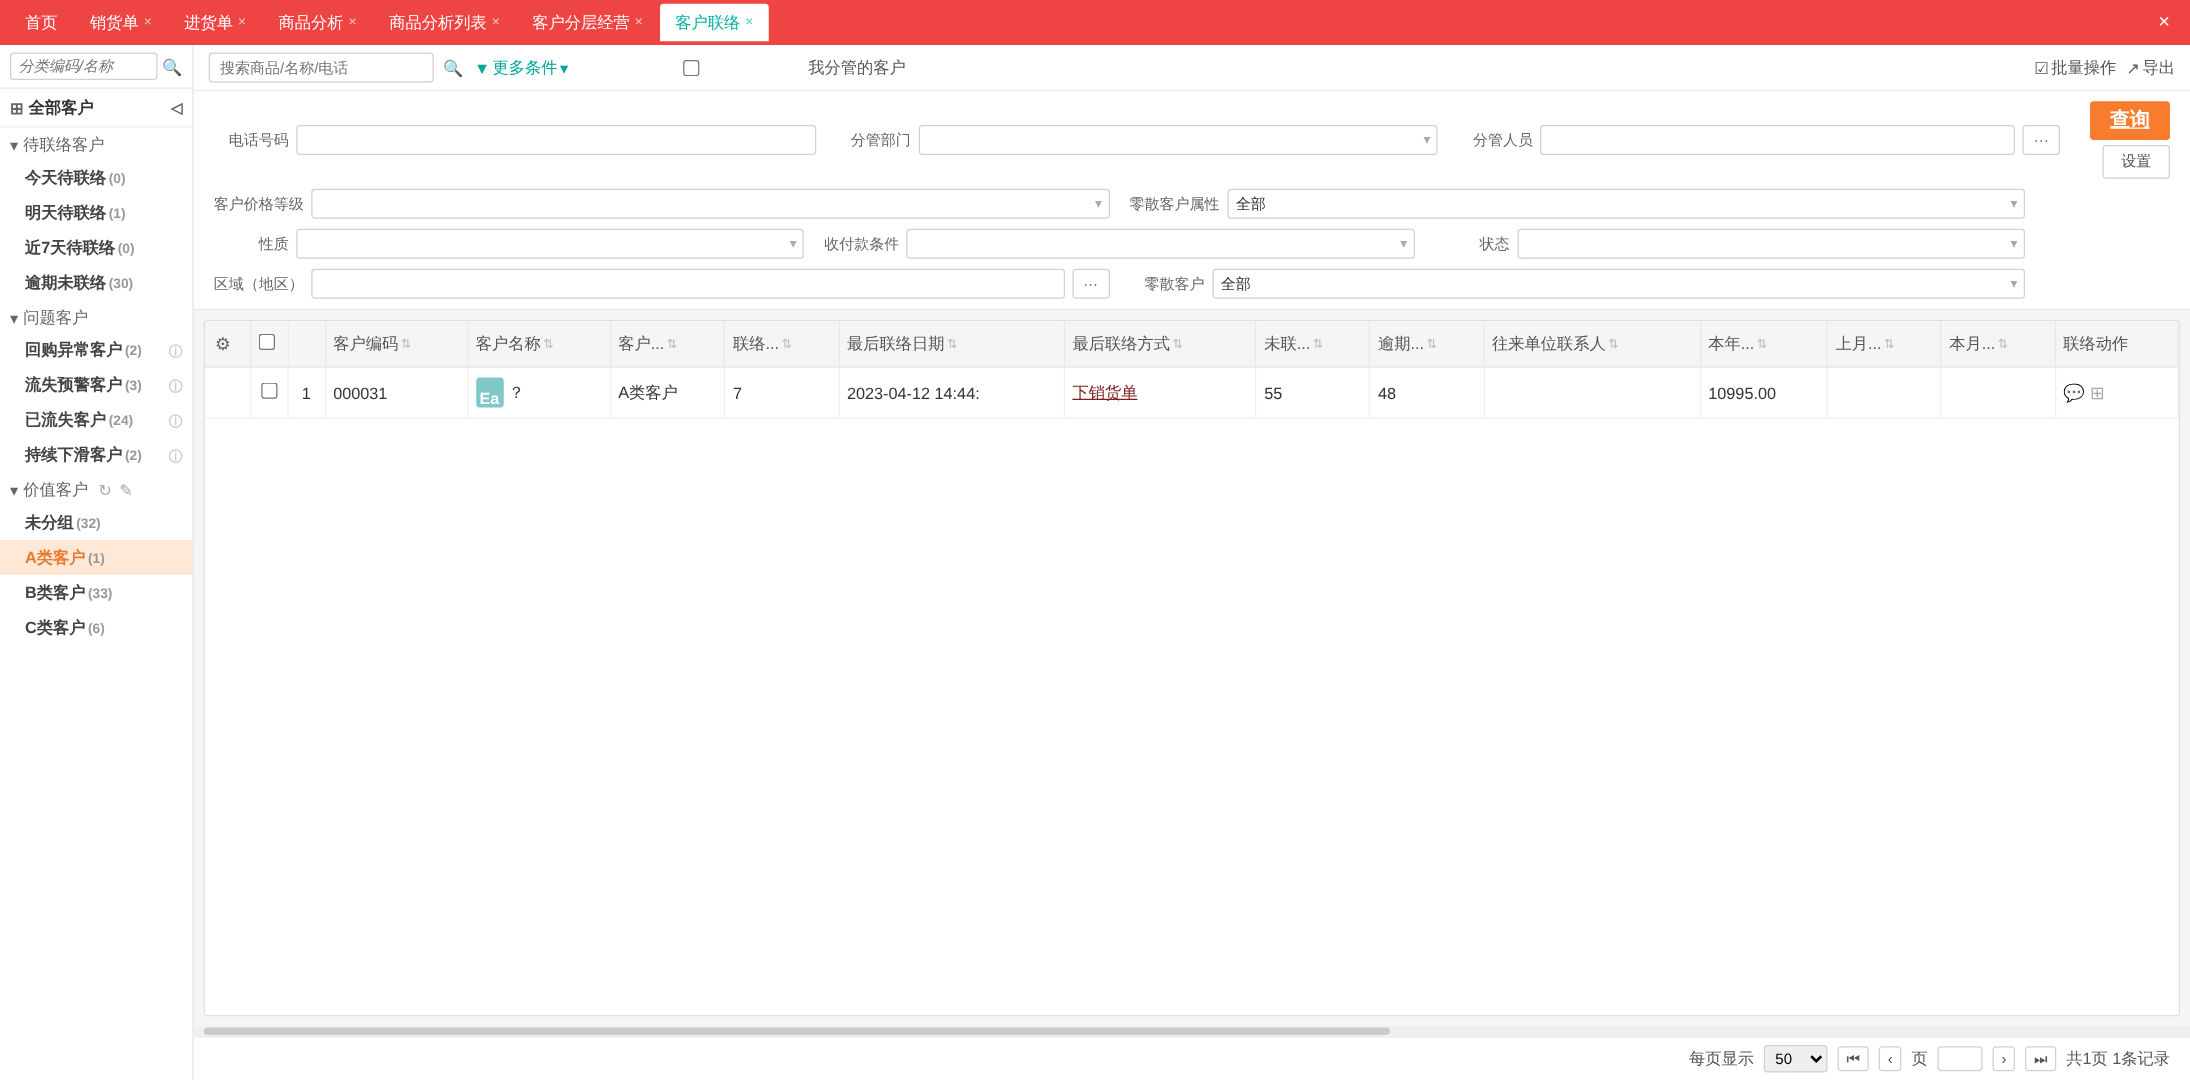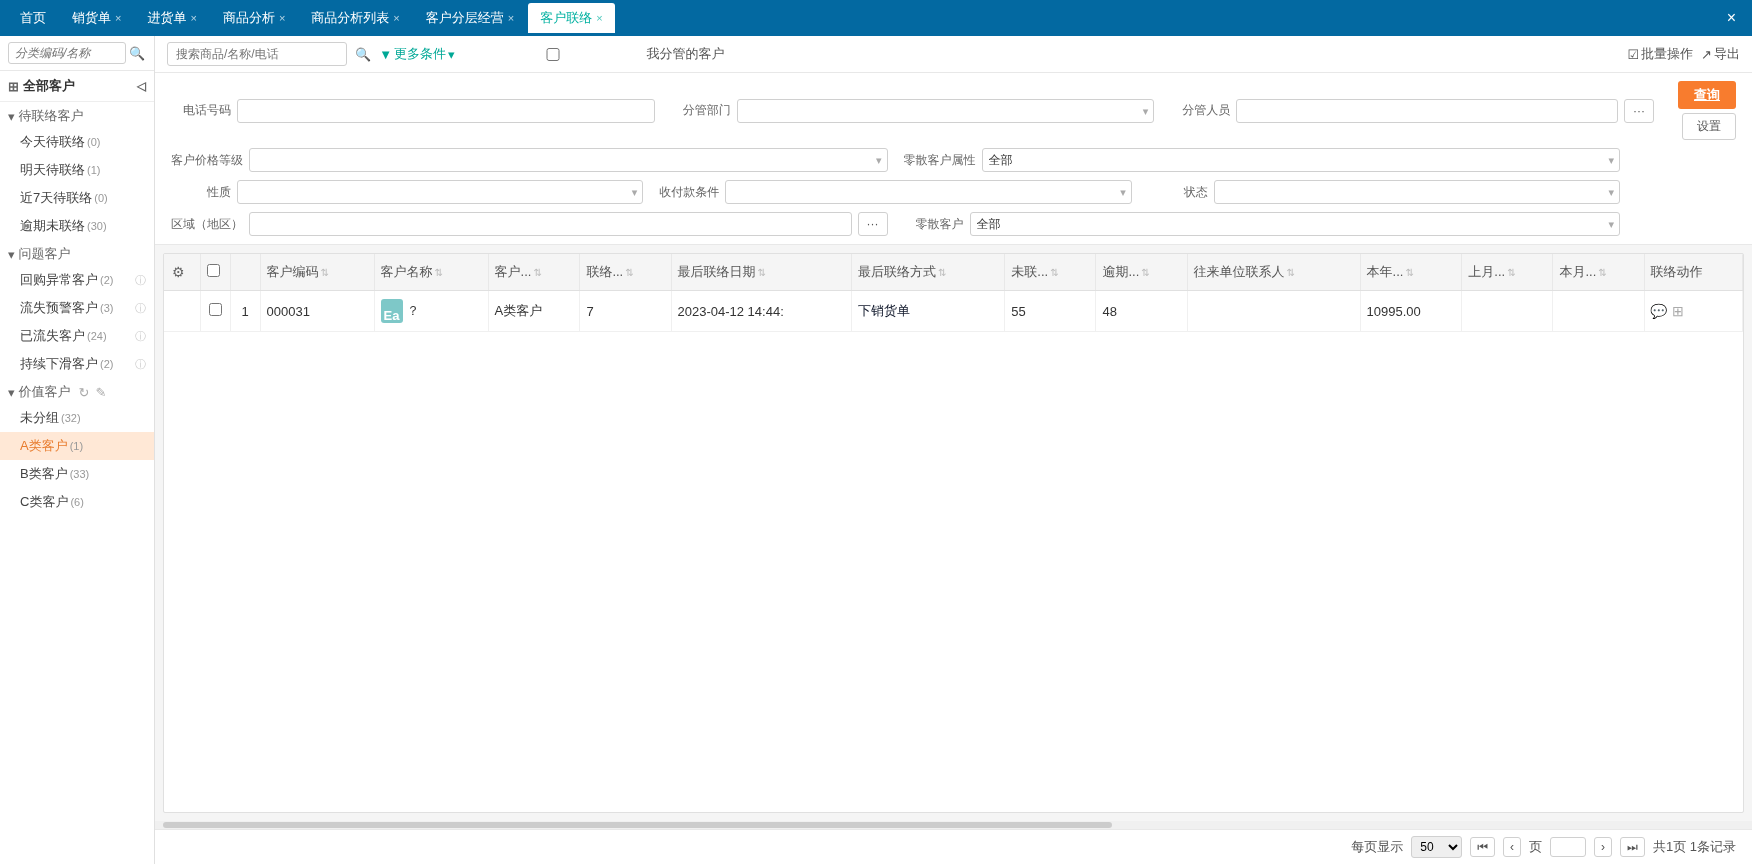--- a/index.html
+++ b/index.html
@@ -1,20 +1,20 @@
 <!DOCTYPE html>
 <html><head>
   <meta charset="utf-8">
   <style>
     * { box-sizing: border-box; margin: 0; padding: 0; font-family: 'Microsoft YaHei', Arial, sans-serif; font-size: 13px; }
     body { background: #f0f0f0; width: 1752px; min-height: 864px; overflow: hidden; }
 
     
     .top-nav {
-      background: #0369a1;
+      background: #ef4444;
       height: 36px;
       display: flex;
       align-items: center;
       padding: 0 8px;
       gap: 2px;
     }
     .nav-tab {
       color: #fff;
       padding: 4px 12px;
       cursor: pointer;
@@ -94,22 +94,23 @@
 
     .sidebar-item {
       padding: 5px 8px 5px 20px;
       color: #444;
       font-size: 12px;
       cursor: pointer;
       white-space: nowrap;
       overflow: hidden;
       text-overflow: ellipsis;
       display: flex;
-      align-items: center;
+      align-items: flex-end;
       justify-content: space-between;
+      font-weight: bold;
     }
     .sidebar-item.active { background: #ffe8d6; color: #e87c2e; }
     .sidebar-item .item-badge { color: #999; font-size: 11px; margin-left: 2px; }
     .sidebar-item .info-icon { color: #ccc; font-size: 11px; }
 
     
     .content-area {
       flex: 1;
       display: flex;
       flex-direction: column;
@@ -241,21 +242,21 @@
       font-size: 12px;
       color: #555;
     }
     .btn-query {
       background: #f87c2e;
       color: #fff;
       border: none;
       border-radius: 3px;
       padding: 5px 16px;
       cursor: pointer;
-      font-size: 13px;
+      font-size: 16px;
       font-weight: bold;
       text-decoration: underline;
     }
     .btn-setting {
       background: #fff;
       color: #555;
       border: 1px solid #d0d0d0;
       border-radius: 3px;
       padding: 4px 14px;
       cursor: pointer;
@@ -305,21 +306,21 @@
     thead th .sort-icon { color: #bbb; font-size: 10px; }
     tbody tr {
       border-bottom: 1px solid #f0f0f0;
     }
     tbody td {
       padding: 8px 6px;
       color: #333;
       border-right: 1px solid #f0f0f0;
       white-space: nowrap;
     }
-    .td-link { color: #0f172a; cursor: pointer; }
+    .td-link { color: #7f1d1d; cursor: pointer; text-decoration: underline; }
     .td-center { text-align: center; }
 
     
     .gear-btn {
       background: none;
       border: none;
       cursor: pointer;
       color: #666;
       font-size: 14px;
       padding: 2px;

